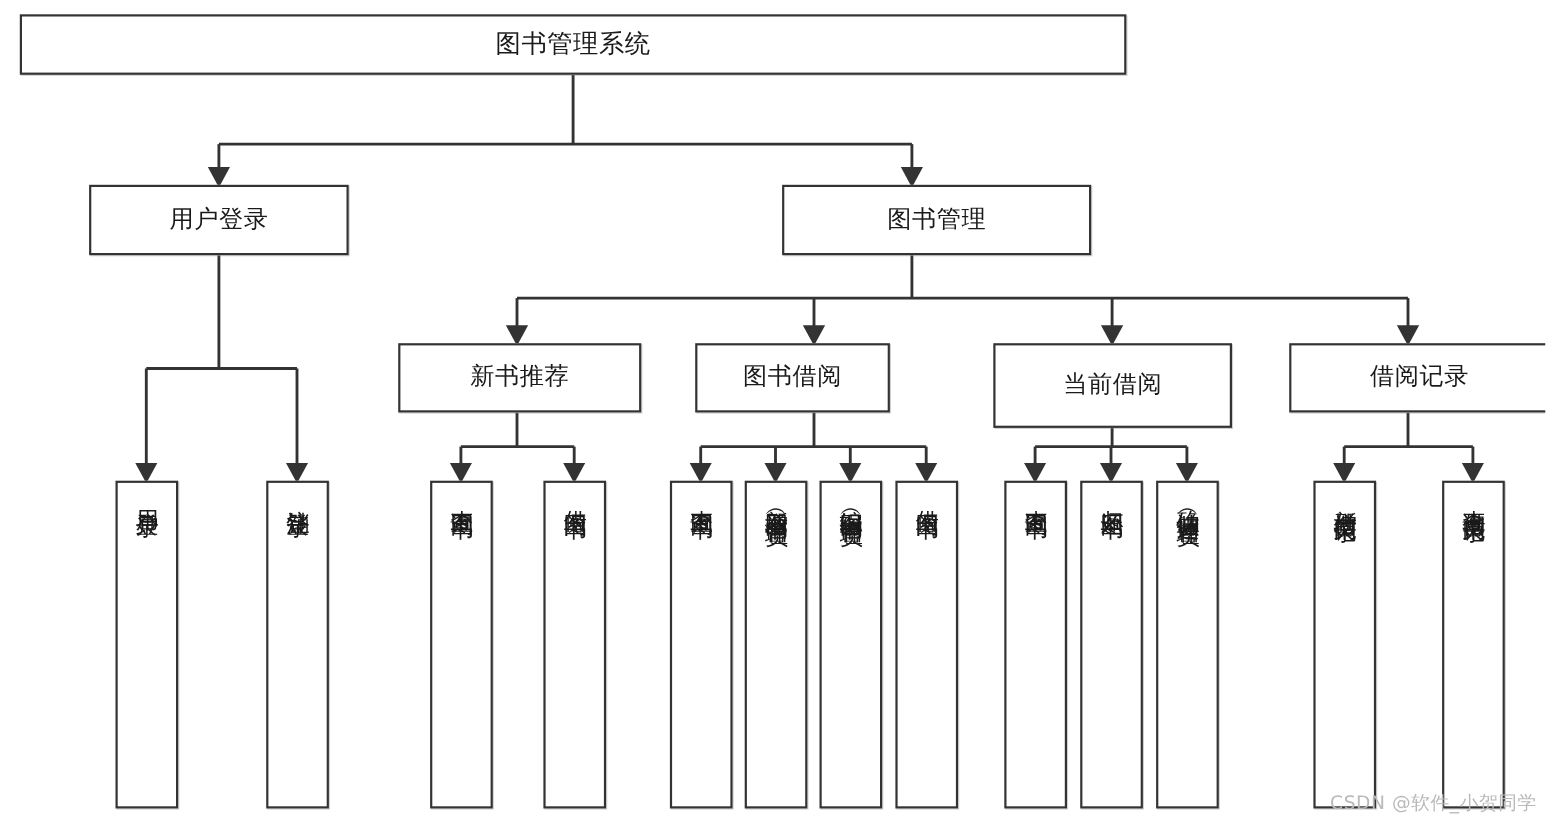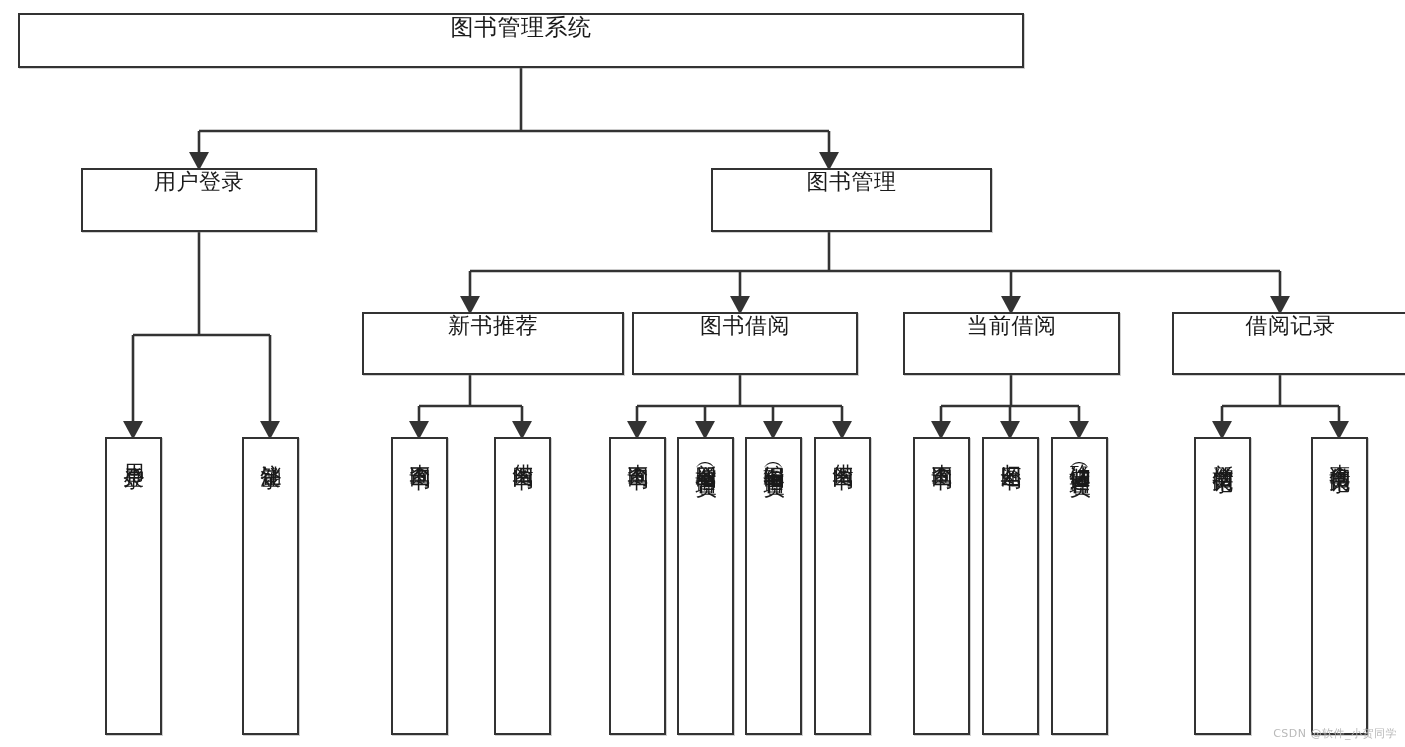--- a/index.html
+++ b/index.html
@@ -25,21 +25,21 @@
     width: 1405px;
     height: 747px;
     pointer-events: none;
   }
   .node {
     position: absolute;
     box-sizing: border-box;
     background: #ffffff;
     border: 2.2px solid #333333;
     display: flex;
-    align-items: flex-start;
+    align-items: center;
     justify-content: center;
     box-shadow: 1px 1px 0 rgba(120,120,120,0.35);
   }
   .node-label {
     color: #1a1a1a;
     font-size: 22px;
     line-height: 1.12;
     letter-spacing: 0.5px;
     white-space: nowrap;
     text-align: center;
@@ -62,21 +62,21 @@
     white-space: nowrap;
   }
   #root-node .node-label {
     font-size: 23px;
   }
   #watermark {
     position: absolute;
     right: 8px;
     bottom: 6px;
     color: #b9b9b9;
-    font-size: 11px;
+    font-size: 17px;
     letter-spacing: 0.5px;
     white-space: nowrap;
     user-select: none;
   }
 </style>
 </head>
 <body>
 
 <div id="diagram-root">
 
@@ -135,29 +135,29 @@
   </div>
 
   <div class="node horiz" style="left:81px; top:168px; width:236px; height:64px;">
     <span class="node-label">用户登录</span>
   </div>
 
   <div class="node horiz" style="left:711px; top:168px; width:281px; height:64px;">
     <span class="node-label">图书管理</span>
   </div>
 
-  <div class="node horiz" style="left:362px; top:312px; width:262px; height:63px;">
+  <div class="node horiz" style="left:362px; top:312px; width:221px; height:63px;">
     <span class="node-label">新书推荐</span>
   </div>
 
-  <div class="node horiz" style="left:632px; top:312px; width:226px; height:63px;">
+  <div class="node horiz" style="left:632px; top:312px; width:177px; height:63px;">
     <span class="node-label">图书借阅</span>
   </div>
 
-  <div class="node horiz" style="left:903px; top:312px; width:217px; height:63px;">
+  <div class="node horiz" style="left:903px; top:312px; width:217px; height:77px;">
     <span class="node-label">当前借阅</span>
   </div>
 
   <div class="node horiz" style="left:1172px; top:312px; width:237px; height:63px;">
     <span class="node-label">借阅记录</span>
   </div>
 
   <div class="node vert" style="left:105px; top:437px; width:57px; height:298px;">
     <span class="node-label">用户登录</span>
   </div>

